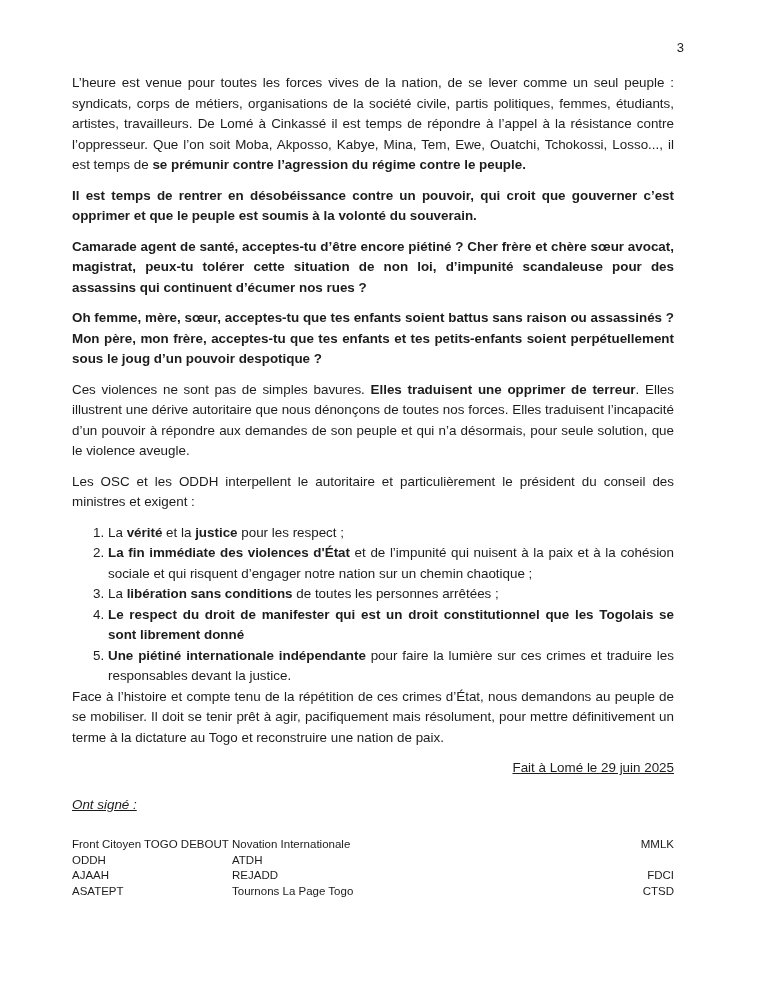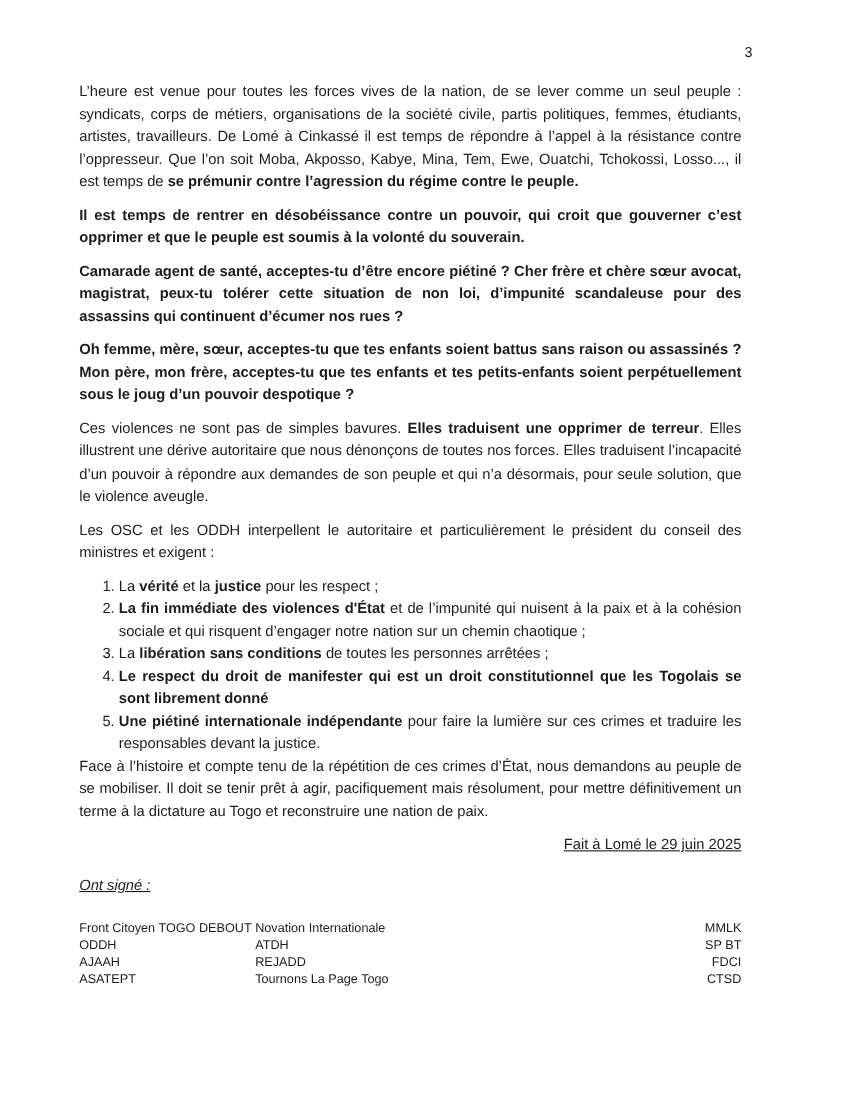--- a/index.html
+++ b/index.html
@@ -74,21 +74,20 @@
       <p class="para signed-heading"><span>Ont signé :</span></p>
       <div class="sig-block">
         <div class="sig-row">
           <div class="sig-left">Front Citoyen TOGO DEBOUT</div>
           <div class="sig-mid">Novation Internationale</div>
           <div class="sig-right">MMLK</div>
         </div>
         <div class="sig-row">
           <div class="sig-left">ODDH</div>
           <div class="sig-mid">ATDH</div>
-          <div class="sig-right">SP BT</div>
         </div>
         <div class="sig-row">
           <div class="sig-left">AJAAH</div>
           <div class="sig-mid">REJADD</div>
           <div class="sig-right">FDCI</div>
         </div>
         <div class="sig-row">
           <div class="sig-left">ASATEPT</div>
           <div class="sig-mid">Tournons La Page Togo</div>
           <div class="sig-right">CTSD</div>

